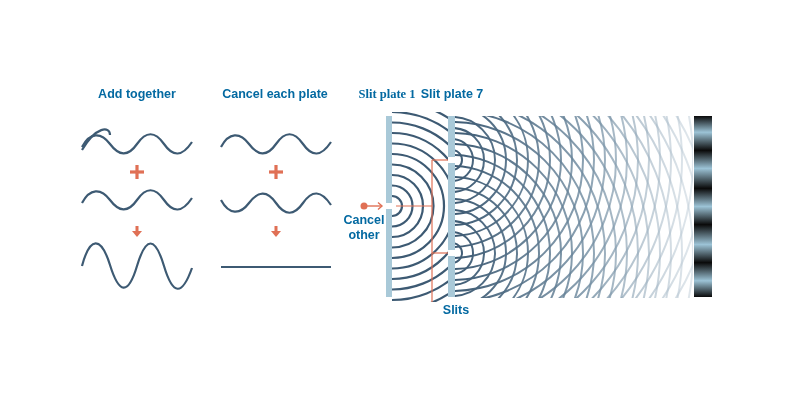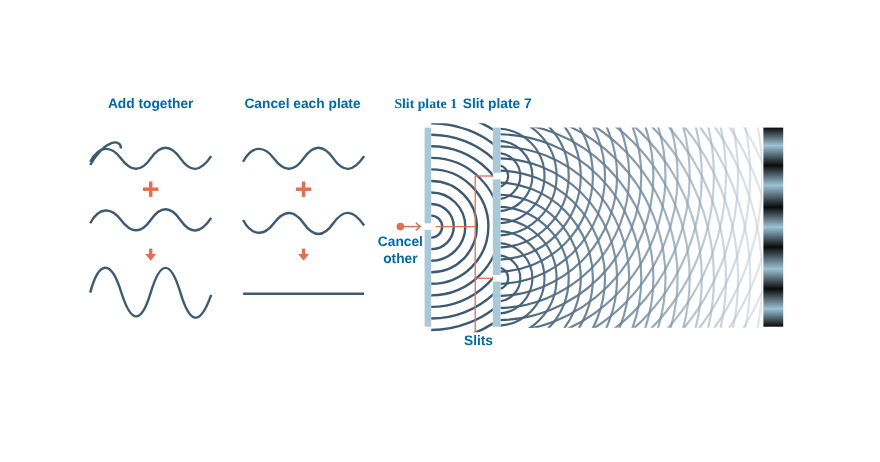--- a/index.html
+++ b/index.html
@@ -13,21 +13,21 @@
 <body>
 
 <div class="label" style="left:137px; top:87px;">Add together</div>
 <div class="label" style="left:275px; top:87px;">Cancel each plate</div>
 <div class="label" style="left:387px; top:87px;font-family:Liberation Serif, serif;">Slit plate 1</div>
 <div class="label" style="left:452px; top:87px;">Slit plate 7</div>
 <div class="label" style="left:364px; top:213px;">
   <span>Cancel</span><br>
   <span>other</span>
 </div>
-<div class="label" style="left:435px; top:303px;">Slits</div>
+<div class="label" style="left:456px; top:303px;">Slits</div>
 
 <svg class="diagram" width="800" height="420" viewBox="0 0 800 420">
   <defs>
     <linearGradient id="screenGrad" x1="0" y1="0" x2="0" y2="1">
       <stop offset="0" stop-color="#0a0a0a"></stop>
       <stop offset="0.09" stop-color="#9cc3d6"></stop>
       <stop offset="0.19" stop-color="#0a0a0a"></stop>
       <stop offset="0.29" stop-color="#9cc3d6"></stop>
       <stop offset="0.40" stop-color="#0a0a0a"></stop>
       <stop offset="0.50" stop-color="#9cc3d6"></stop>

